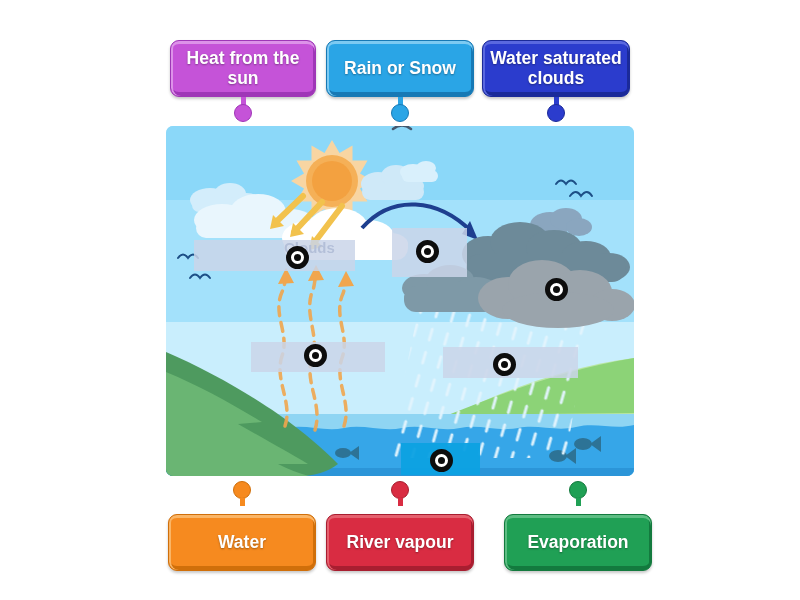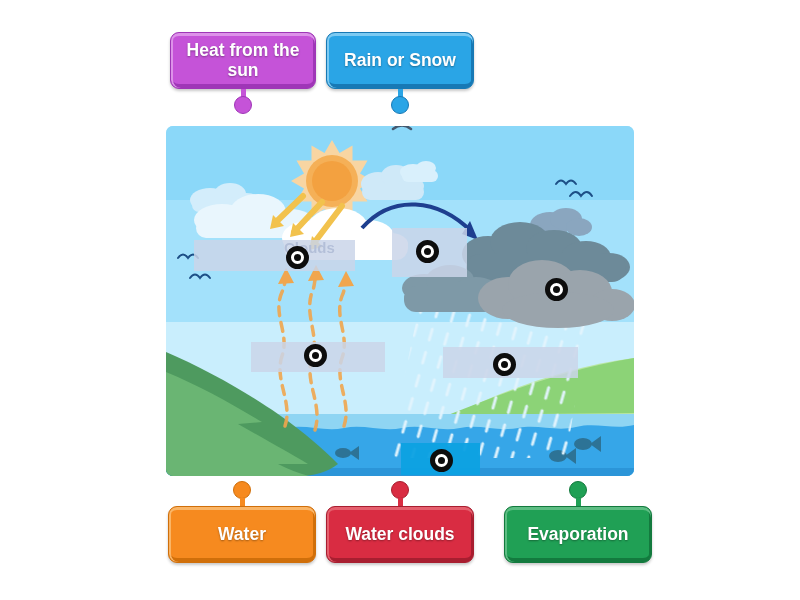--- a/index.html
+++ b/index.html
@@ -5,21 +5,21 @@
   html,body{margin:0;padding:0;background:#ffffff;}
   #app{position:relative;width:800px;height:600px;background:#ffffff;overflow:hidden;
        font-family:"Liberation Sans",sans-serif;}
   
   .label-group{position:absolute;display:flex;flex-direction:column;align-items:center;}
   .tag{width:100%;min-height:57px;box-sizing:border-box;border-radius:9px;
        background:var(--c);border:1px solid var(--cd);
        box-shadow:inset 0 3px 0 var(--cl),inset 2px 0 0 var(--cl),inset -2px 0 0 var(--cd),inset 0 -4px 0 var(--cd),0 2px 3px rgba(0,0,0,.22);
        color:#fff;font-weight:bold;font-size:17.5px;line-height:1.12;text-align:center;
        display:flex;align-items:center;justify-content:center;padding:3px 6px;
-       text-shadow:0 1px 2px rgba(0,0,0,.35);cursor:grab;}
+       text-shadow:0 1px 2px rgba(0,0,0,.35);cursor:grab;margin-top:8px;}
   .pin-stem{width:5px;height:8px;background:var(--c);}
   .pin-ball{width:18px;height:18px;border-radius:50%;background:var(--c);
             border:1px solid var(--cd);box-sizing:border-box;margin-top:-1px;}
   .bottom .pin-ball{margin-top:0;margin-bottom:-1px;}
   
   #scene{position:absolute;left:166px;top:126px;width:468px;height:350px;
          border-radius:7px;overflow:hidden;background:#9adcf9;}
   #scene svg{position:absolute;left:0;top:0;}
   .slot{position:absolute;background:rgba(202,213,233,0.85);}
   .slot-blue{background:rgba(13,161,226,0.96);}
@@ -41,20 +41,27 @@
   </div>
 
   <div class="label-group top" style="left: 326px; top: 32px; width: 148px; --c: #2aa5e6; --cl: #7ccaf2; --cd: #1779b5;">
     <div class="tag">
       <span>Rain or Snow</span>
     </div>
     <div class="pin-stem"></div>
     <div class="pin-ball"></div>
   </div>
 
+  <div class="label-group top" style="left: 482px; top: 32px; width: 148px; --c: #2b3ccd; --cl: #5a68df; --cd: #1b2a99;">
+    <div class="tag">
+      <span>Water saturated clouds</span>
+    </div>
+    <div class="pin-stem"></div>
+    <div class="pin-ball"></div>
+  </div>
 
   <div id="scene">
     <svg width="468" height="350" viewBox="0 0 468 350">
       <defs>
         <pattern id="rain" width="16" height="24" patternUnits="userSpaceOnUse" patternTransform="rotate(16)">
           <line x1="8" y1="2" x2="8" y2="13" stroke="#e2f4fd" stroke-width="3" stroke-linecap="round"></line>
         </pattern>
       </defs>
 
       <rect x="0" y="0" width="468" height="75" fill="#8bd8f9"></rect>
@@ -215,21 +222,21 @@
     <div class="pin-stem"></div>
     <div class="tag">
       <span>Water</span>
     </div>
   </div>
 
   <div class="label-group bottom" style="left: 326px; top: 481px; width: 148px; --c: #d92c42; --cl: #e5606e; --cd: #a81e30;">
     <div class="pin-ball"></div>
     <div class="pin-stem"></div>
     <div class="tag">
-      <span>Water clouds</span>
+      <span>River vapour</span>
     </div>
   </div>
 
   <div class="label-group bottom" style="left: 504px; top: 481px; width: 148px; --c: #20a055; --cl: #5dbd83; --cd: #137a3e;">
     <div class="pin-ball"></div>
     <div class="pin-stem"></div>
     <div class="tag">
       <span>Evaporation</span>
     </div>
   </div>

